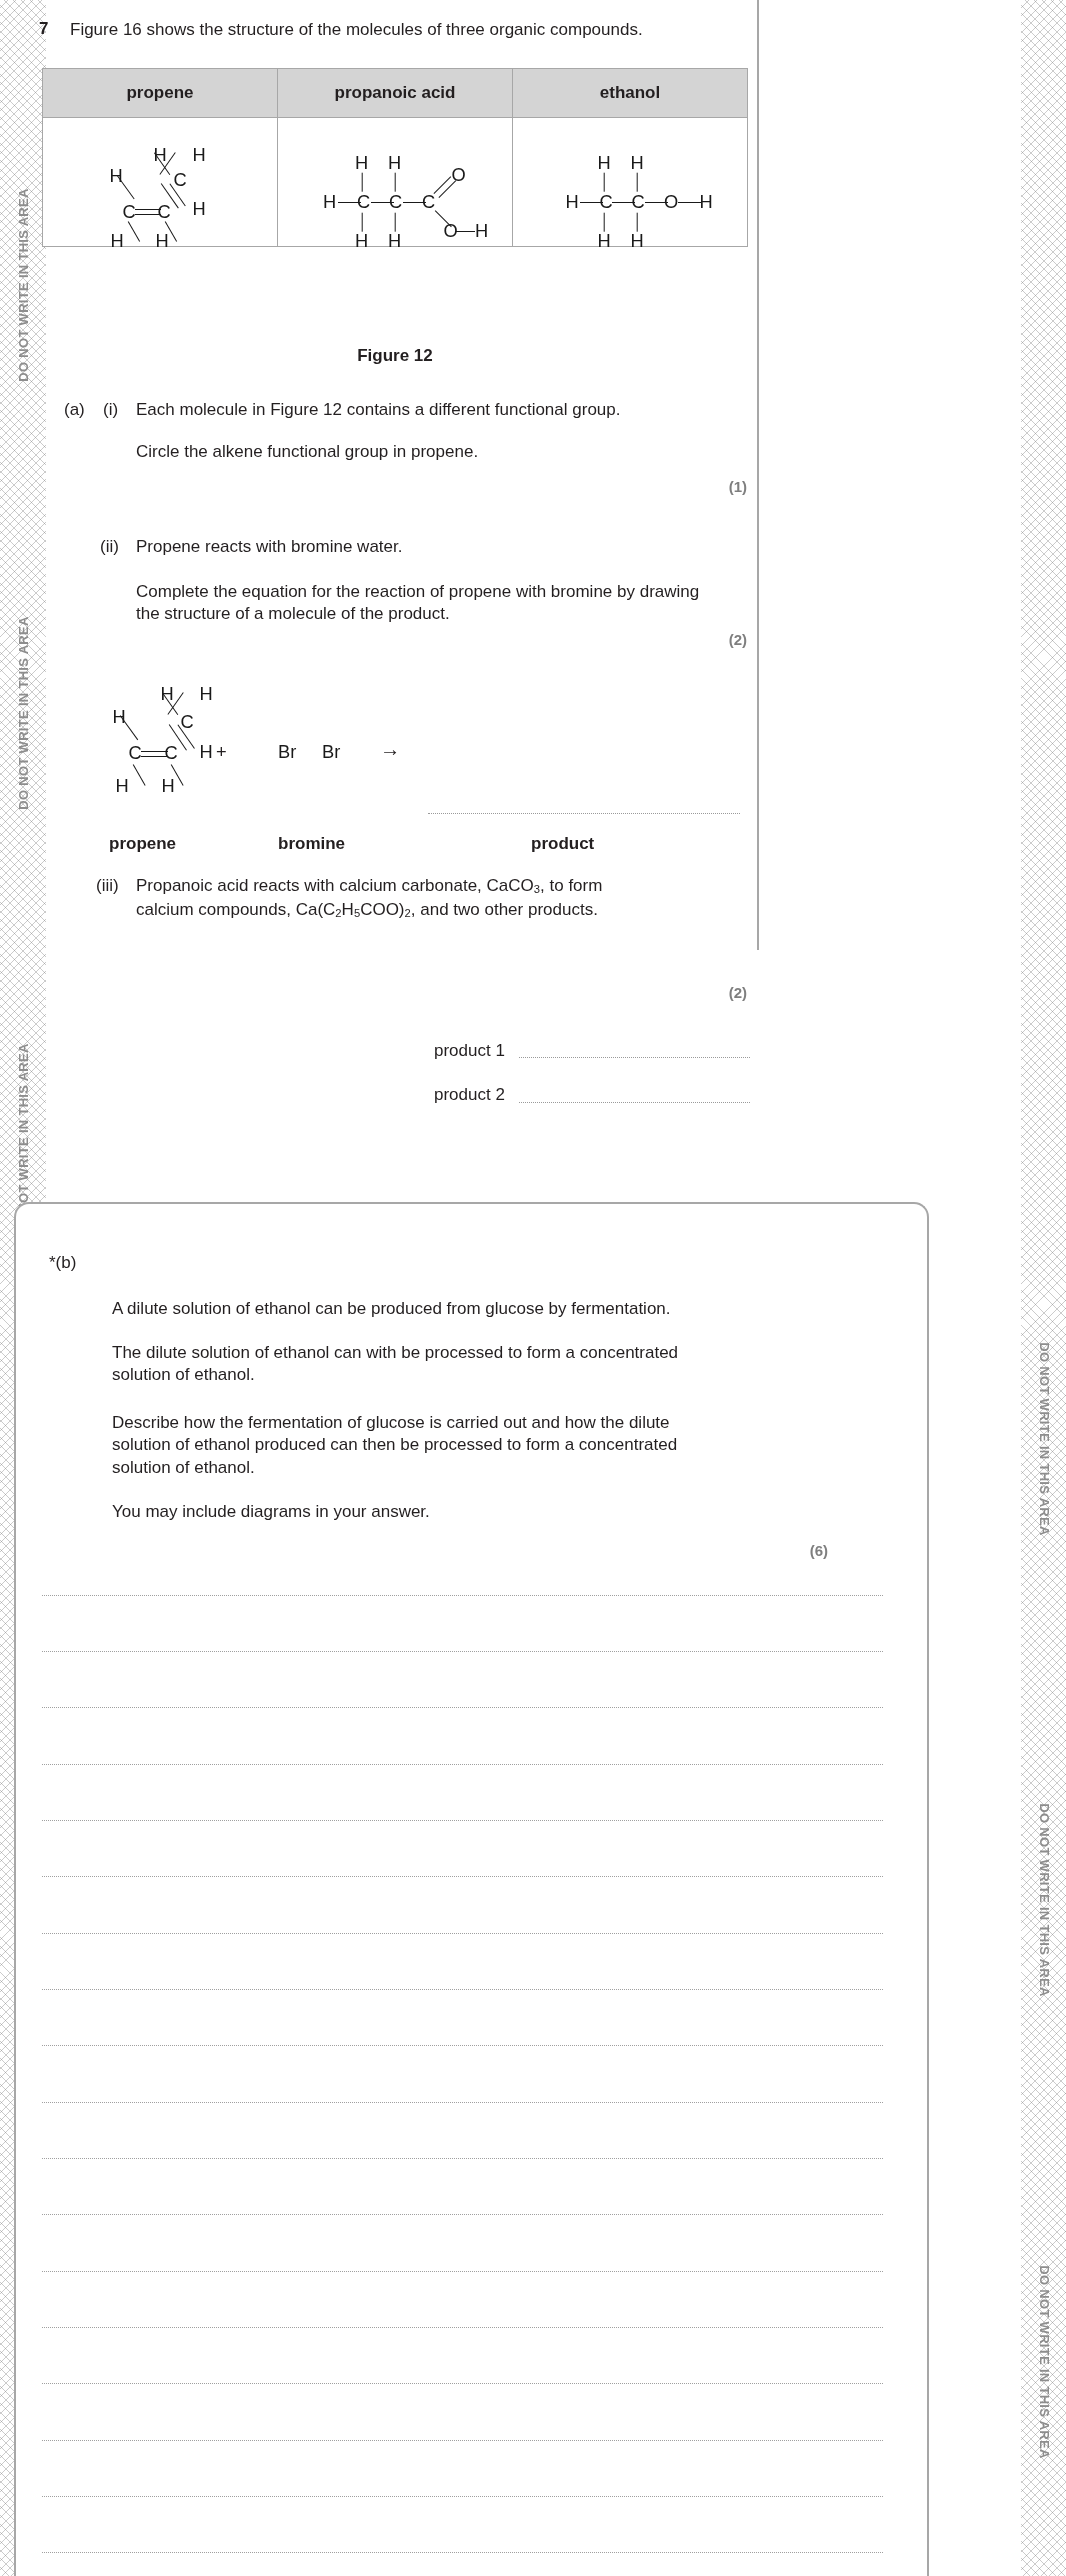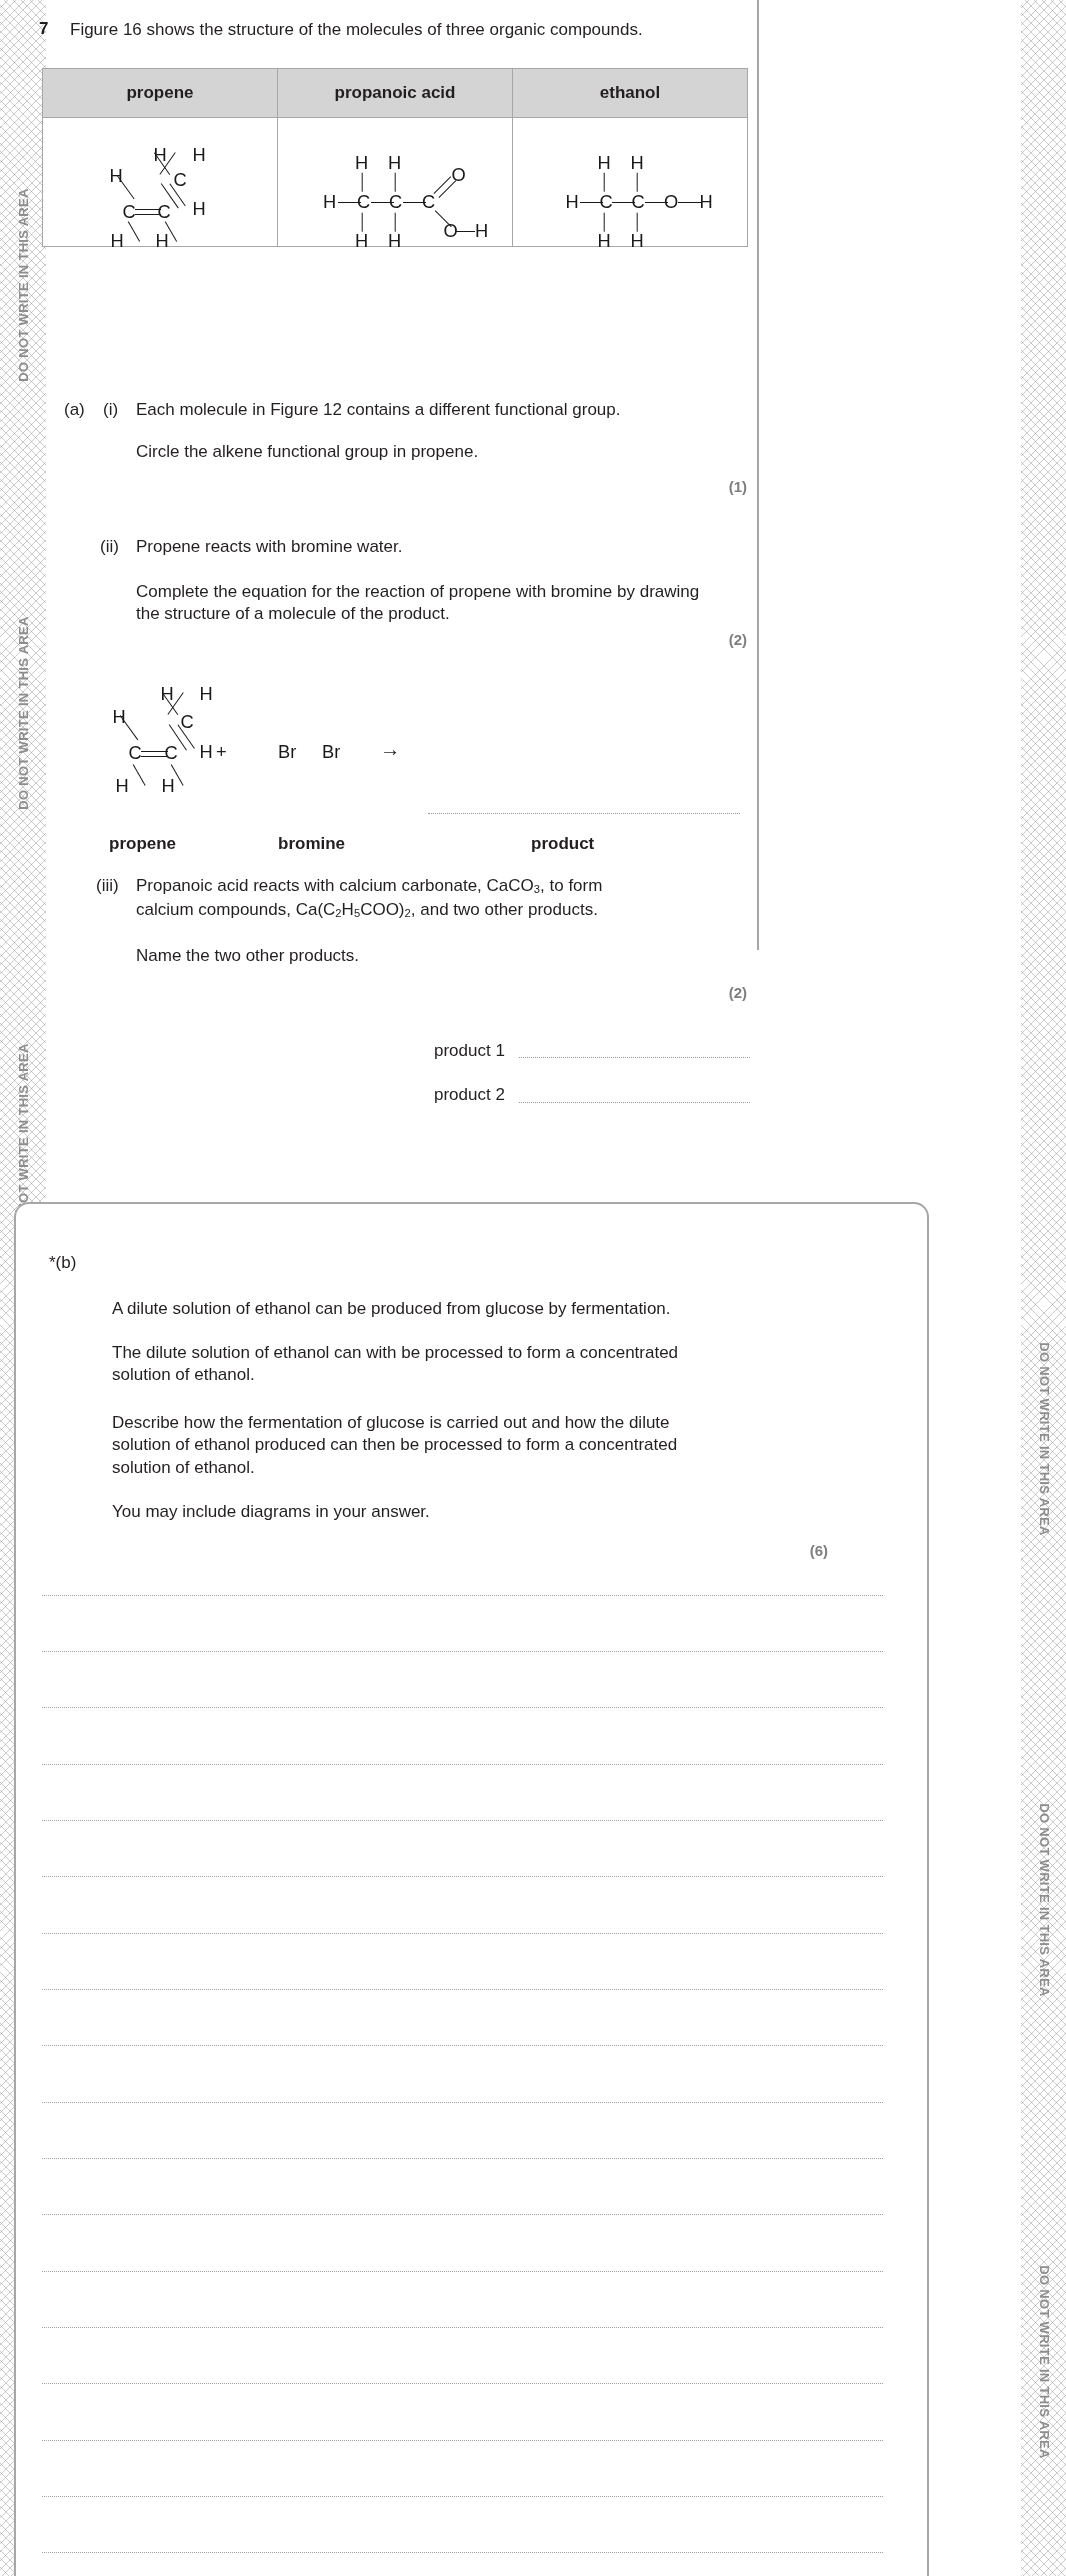--- a/index.html
+++ b/index.html
@@ -263,20 +263,21 @@
             <span class="at" style="left:136px; top:80px;">O</span>
             <span class="at" style="left:171px; top:80px;">H</span>
             <span class="at" style="left:69px; top:119px;">H</span>
             <span class="at" style="left:102px; top:119px;">H</span>
           </div>
         </td>
       </tr>
     </tbody>
   </table>
 
+  <div class="fig-caption" style="top:346px; left:42px; width:706px;">Figure 12</div>
 
   <div class="txt" style="left:64px; top:399px;">(a)</div>
   <div class="txt" style="left:103px; top:399px;">(i)</div>
   <div class="txt" style="left:136px; top:399px; width:611px;">Each molecule in Figure 12 contains a different functional group.</div>
 
   <div class="txt" style="left:136px; top:441px; width:611px;"><span>Circle the alkene functional group in </span><span class="bold">propene</span><span>.</span></div>
 
   <div class="marks" style="left:638px; top:478px; width:109px;">(1)</div>
 
   <div class="txt" style="left:100px; top:536px;">(ii)</div>
@@ -317,21 +318,20 @@
   <div class="dotline" style="left:428px; top:813px; width:312px;"></div>
 
   <div class="txt bold" style="left:109px; top:833px;">propene</div>
   <div class="txt bold" style="left:278px; top:833px;">bromine</div>
   <div class="txt bold" style="left:531px; top:833px;">product</div>
 
   <div class="txt" style="left:96px; top:875px;">(iii)</div>
   <div class="txt" style="left:136px; top:875px; width:611px;"><span>Propanoic acid reacts with calcium carbonate, CaCO</span><sub>3</sub><span>, to form</span></div>
   <div class="txt" style="left:136px; top:899px; width:611px;"><span>calcium compounds, Ca(C</span><sub>2</sub><span>H</span><sub>5</sub><span>COO)</span><sub>2</sub><span>, and two other products.</span></div>
 
-  <div class="txt" style="left:136px; top:945px; width:611px;"><span>Name the </span><span class="bold">two</span><span> other products.</span></div>
 
   <div class="marks" style="left:638px; top:984px; width:109px;">(2)</div>
 
   <div class="txt" style="left:434px; top:1040px;">product 1</div>
   <div class="dotline" style="left:519px; top:1057px; width:231px;"></div>
 
   <div class="txt" style="left:434px; top:1084px;">product 2</div>
   <div class="dotline" style="left:519px; top:1102px; width:231px;"></div>
 
   <div class="panel panel-bottom"></div>

